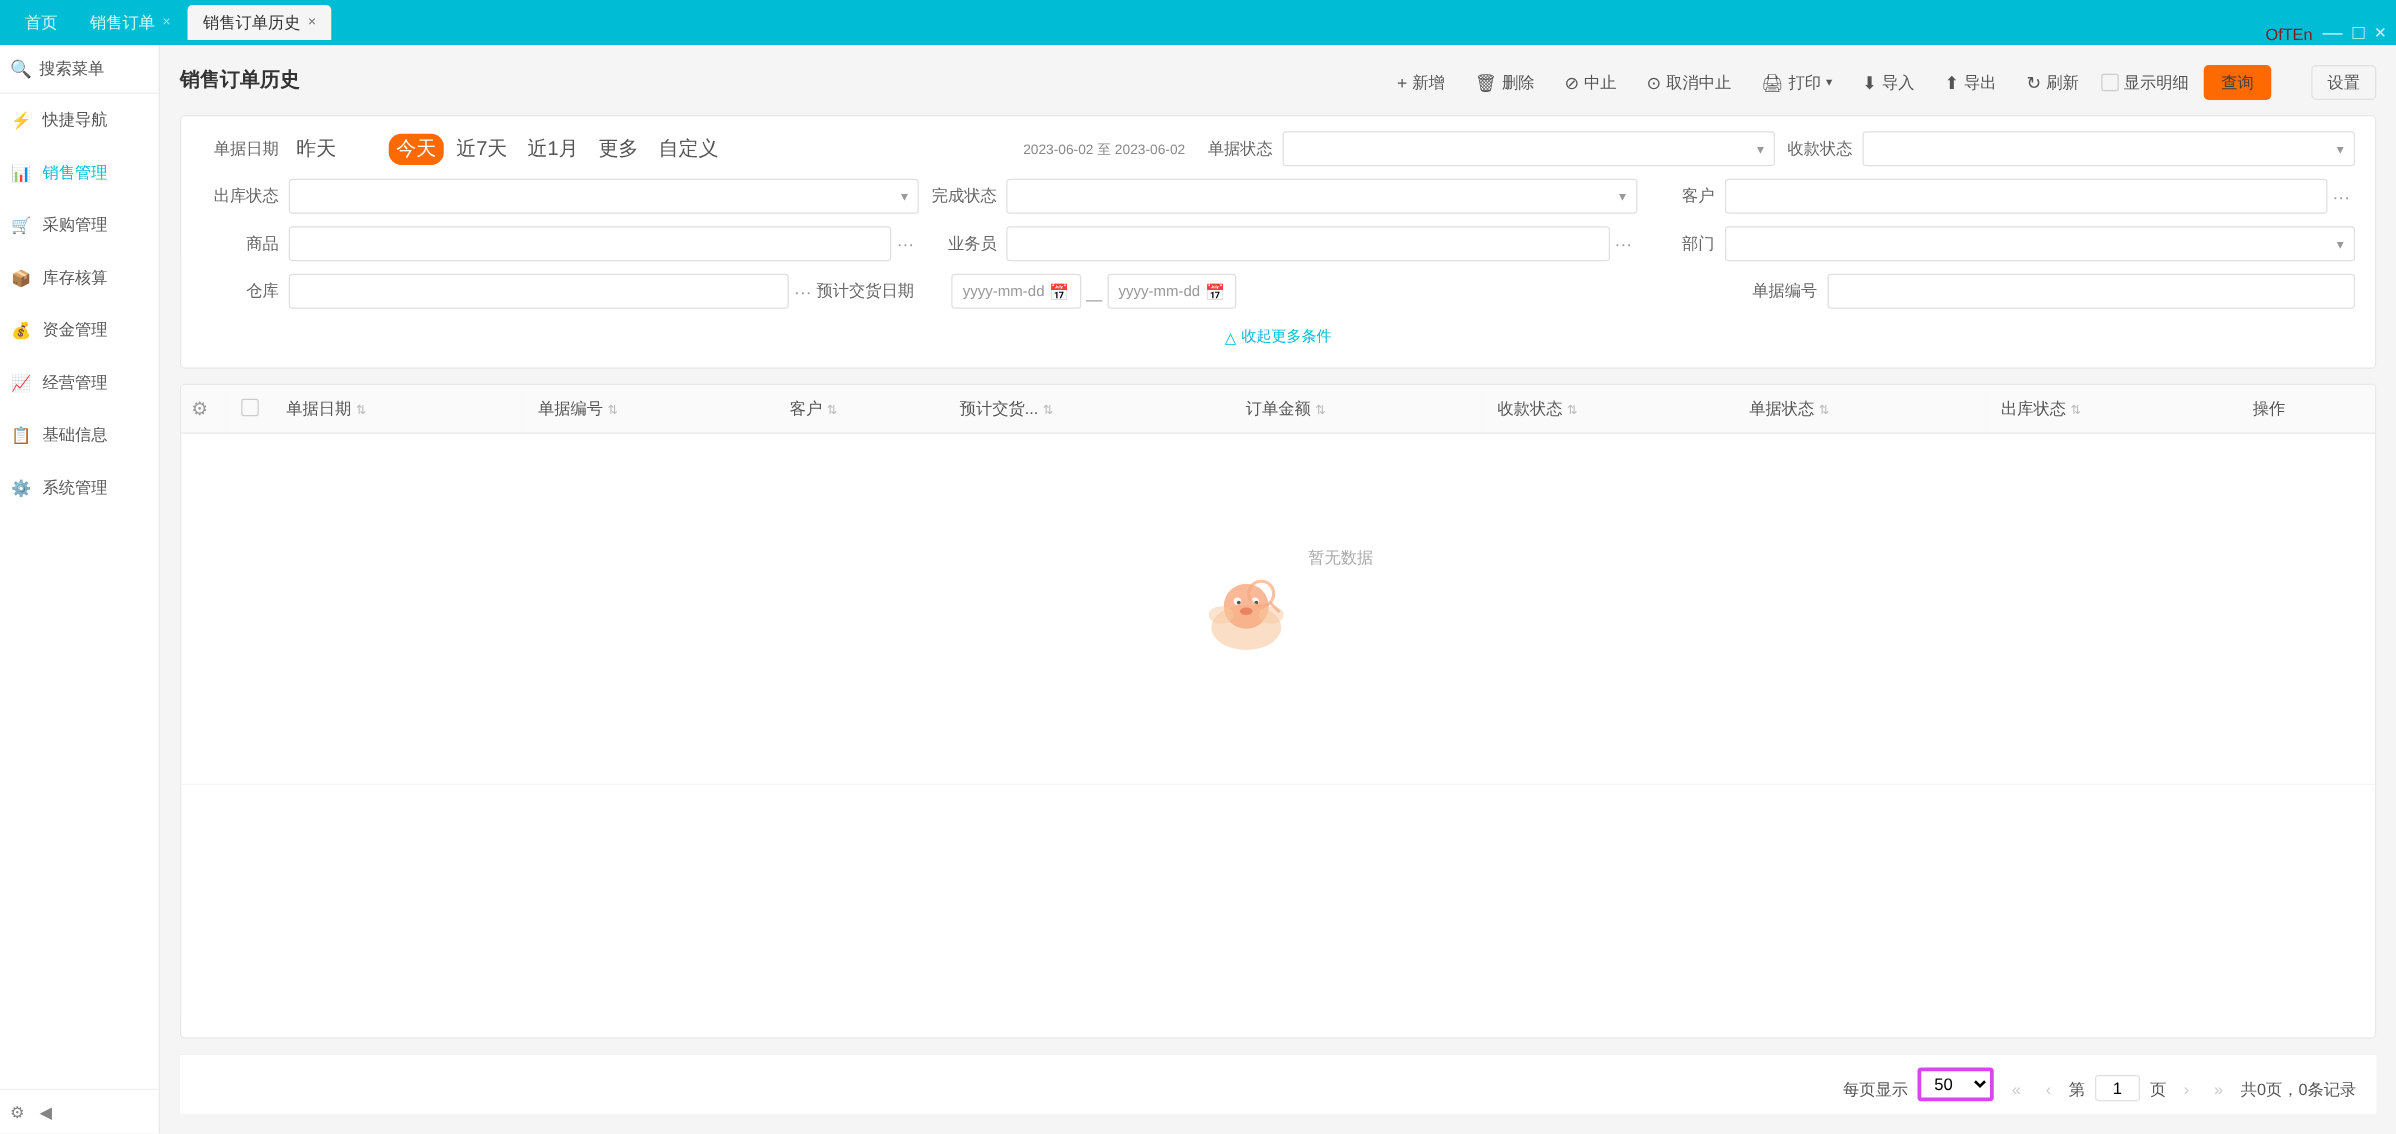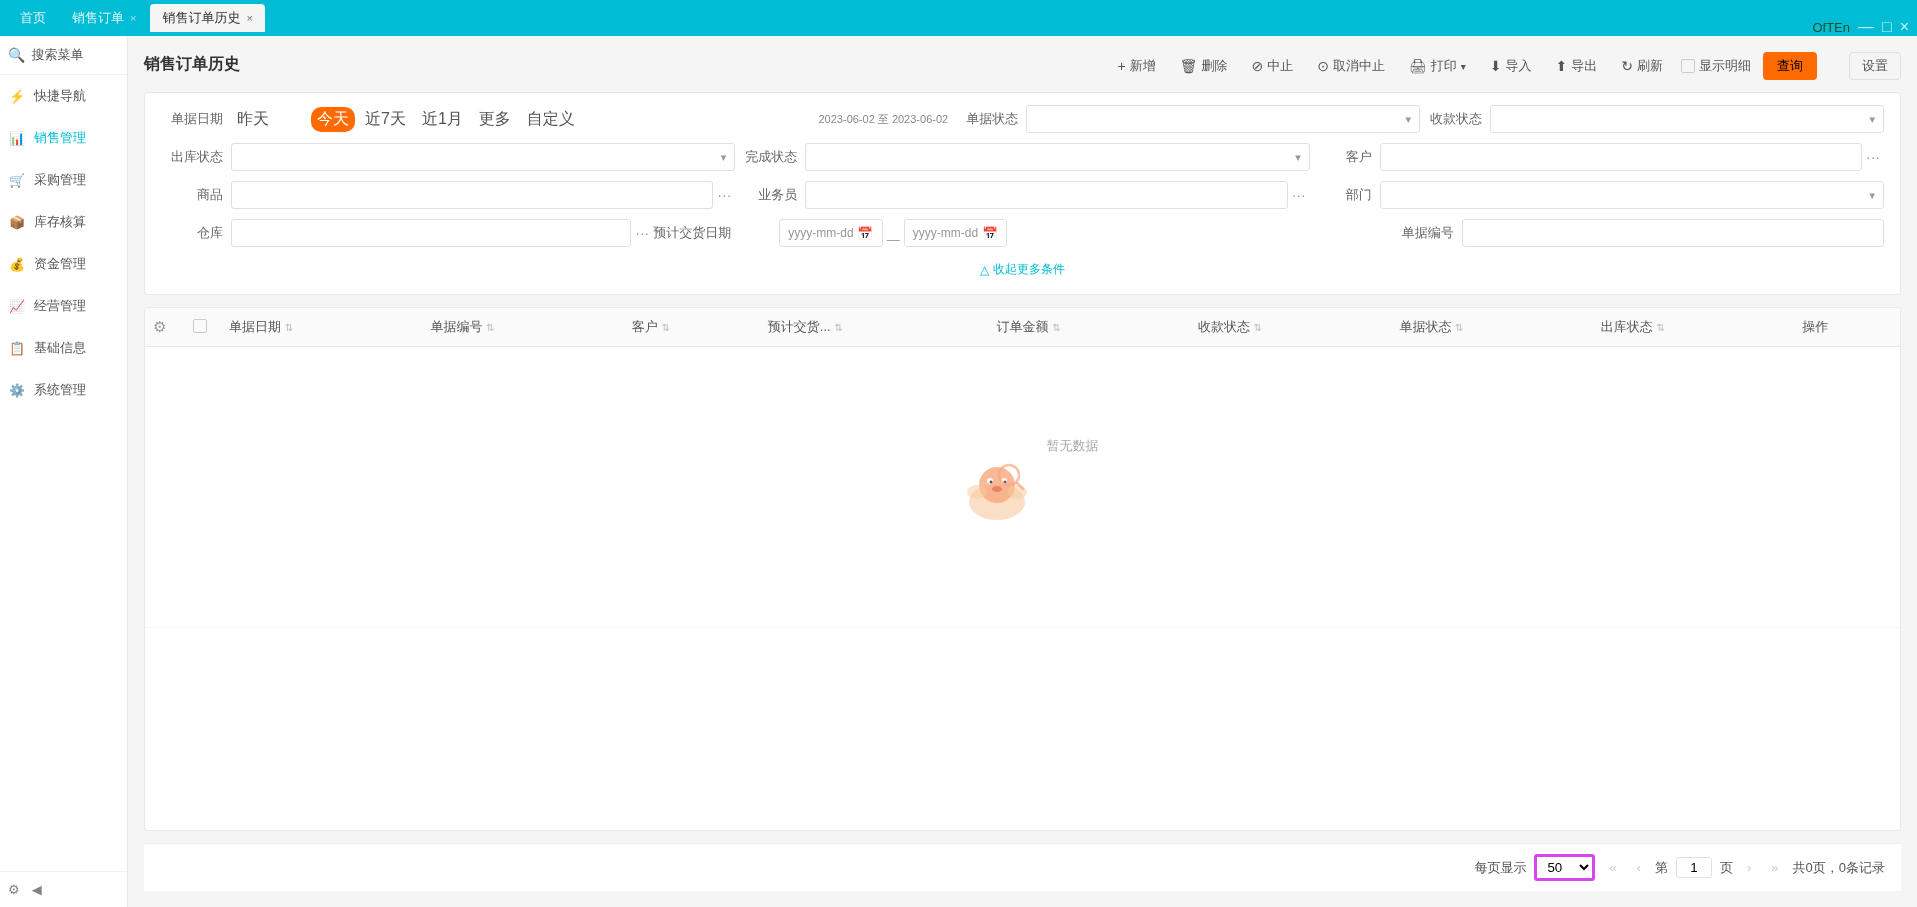--- a/index.html
+++ b/index.html
@@ -6,21 +6,21 @@
     body { font-family: "Microsoft YaHei", "PingFang SC", Arial, sans-serif; font-size: 13px; background: #f5f5f5; color: #333; display: flex; flex-direction: column; height: 100vh; overflow: hidden; }
 
     
     .top-bar { background: #00bcd4; height: 36px; display: flex; align-items: flex-end; padding: 0 8px; justify-content: space-between; flex-shrink: 0; }
     .tab-list { display: flex; align-items: center; height: 100%; gap: 2px; }
     .tab-item { height: 28px; display: flex; align-items: center; padding: 0 12px; border-radius: 4px 4px 0 0; cursor: pointer; font-size: 13px; color: rgba(255,255,255,0.85); gap: 6px; }
     .tab-item.active { background: #f5f5f5; color: #333; }
     .tab-close { font-size: 11px; opacity: 0.7; cursor: pointer; }
     .top-bar-right { display: flex; align-items: center; gap: 8px; color: white; font-size: 13px; }
     .top-bar-btn { color: white; cursor: pointer; font-size: 16px; opacity: 0.8; }
-    .often-text { color: #14532d; font-size: 13px; }
+    .often-text { color: #7f1d1d; font-size: 13px; }
 
     
     .main-layout { display: flex; flex: 1; overflow: hidden; }
 
     
     .sidebar { width: 128px; background: white; display: flex; flex-direction: column; border-right: 1px solid #e8e8e8; flex-shrink: 0; }
     .sidebar-search { padding: 10px 8px; display: flex; align-items: center; gap: 6px; cursor: pointer; color: #555; font-size: 13px; border-bottom: 1px solid #f0f0f0; }
     .sidebar-item { padding: 12px 8px; display: flex; align-items: center; gap: 8px; cursor: pointer; color: #555; font-size: 13px; }
     .sidebar-item.active { color: #00bcd4; }
     .sidebar-icon { width: 18px; height: 18px; display: flex; align-items: center; justify-content: center; flex-shrink: 0; }
@@ -29,40 +29,40 @@
 
     
     .content { flex: 1; overflow: auto; padding: 16px; display: flex; flex-direction: column; gap: 12px; }
 
     
     .page-title { font-size: 16px; font-weight: bold; color: #333; margin-bottom: 4px; }
 
     
     .toolbar { display: flex; align-items: center; gap: 12px; flex-wrap: wrap; }
     .toolbar-btn { display: flex; align-items: center; gap: 4px; cursor: pointer; color: #555; font-size: 13px; padding: 4px 6px; border-radius: 3px; }
-    .toolbar-btn.primary { background: #ff6a00; color: #000000; border-radius: 4px; padding: 5px 14px; }
+    .toolbar-btn.primary { background: #ff6a00; color: #404040; border-radius: 4px; padding: 5px 14px; }
     .toolbar-btn .btn-icon { font-size: 14px; }
     .display-toggle { display: flex; align-items: center; gap: 4px; cursor: pointer; font-size: 13px; color: #555; }
     .checkbox-small { width: 14px; height: 14px; border: 1px solid #ccc; display: inline-block; border-radius: 2px; }
 
     
     .filter-panel { background: white; border: 1px solid #e8e8e8; border-radius: 4px; padding: 12px 16px; }
     .filter-row { display: flex; align-items: center; gap: 0; margin-bottom: 10px; }
     .filter-row:last-child { margin-bottom: 0; }
     .filter-item { display: flex; align-items: center; flex: 1; min-width: 0; }
     .filter-label { color: #666; font-size: 13px; white-space: nowrap; min-width: 70px; text-align: right; padding-right: 8px; flex-shrink: 0; }
     .filter-control { flex: 1; display: flex; align-items: center; gap: 6px; }
     .date-shortcuts { display: flex; align-items: center; gap: 4px; }
     .date-shortcut { padding: 2px 6px; border-radius: 3px; cursor: pointer; font-size: 16px; color: #555; }
     .date-shortcut.active { background: #ff6a00; color: white; border-radius: 10px; margin-left: 32px; }
     .select-box { flex: 1; border: 1px solid #e0e0e0; border-radius: 3px; padding: 4px 8px; display: flex; align-items: center; justify-content: space-between; cursor: pointer; background: white; height: 28px; }
     .select-arrow { color: #999; font-size: 11px; }
     .input-box { flex: 1; border: 1px solid #e0e0e0; border-radius: 3px; padding: 4px 8px; height: 28px; background: white; display: flex; align-items: center; color: #999; font-size: 13px; cursor: pointer; }
     .dots-btn { color: #999; cursor: pointer; font-size: 14px; padding: 0 4px; }
-    .date-input-group { display: flex; align-items: flex-end; gap: 4px; flex: 1; margin-left: 18px; }
+    .date-input-group { display: flex; align-items: flex-end; gap: 4px; flex: 1; }
     .date-input { border: 1px solid #e0e0e0; border-radius: 3px; padding: 4px 8px; height: 28px; background: white; display: flex; align-items: center; gap: 4px; cursor: pointer; color: #999; font-size: 12px; }
     .cal-icon { color: #ff6a00; font-size: 13px; }
     .date-dash { color: #999; }
     .collapse-btn { text-align: center; padding: 4px 0; margin-top: 4px; }
     .collapse-link { color: #00bcd4; font-size: 12px; cursor: pointer; display: flex; align-items: center; justify-content: center; gap: 4px; }
 
     
     .table-container { background: white; border: 1px solid #e8e8e8; border-radius: 4px; flex: 1; overflow: auto; }
     .data-table { width: 100%; border-collapse: collapse; }
     .data-table th { background: #fafafa; border-bottom: 1px solid #e8e8e8; padding: 10px 8px; text-align: left; font-weight: normal; color: #555; font-size: 13px; white-space: nowrap; }
@@ -71,21 +71,21 @@
     .th-settings { width: 40px; text-align: center; }
     .th-check { width: 36px; text-align: center; }
     .settings-icon { color: #999; cursor: pointer; font-size: 15px; }
     .check-box { width: 14px; height: 14px; border: 1px solid #ccc; border-radius: 2px; display: inline-block; }
 
     
     .empty-state { display: flex; justify-content: center; padding: 80px 0; }
     .empty-text { color: #aaa; font-size: 13px; }
 
     
-    .pagination { display: flex; align-items: center; justify-content: flex-end; gap: 8px; padding: 10px 16px; border-top: 1px solid #f0f0f0; background: white; font-size: 13px; color: #555; }
+    .pagination { display: flex; align-items: flex-end; justify-content: flex-end; gap: 8px; padding: 10px 16px; border-top: 1px solid #f0f0f0; background: white; font-size: 13px; color: #555; }
     .pagination-select { border: 3px solid #d946ef; border-radius: 3px; padding: 2px 6px; cursor: pointer; background: white; }
     .page-nav-btn { color: #555; cursor: pointer; padding: 2px 6px; border-radius: 3px; }
     .page-nav-btn.disabled { color: #ccc; cursor: not-allowed; }
     .page-input { border: 1px solid #e0e0e0; border-radius: 3px; padding: 2px 4px; width: 36px; text-align: center; background: white; }
     .title-toolbar-row { display: flex; align-items: center; justify-content: space-between; }
   </style>
 </head>
 <body>
 
 <div class="top-bar">

